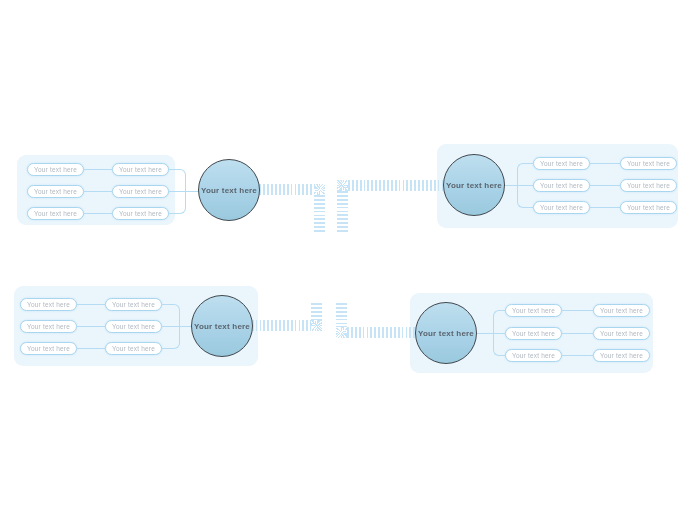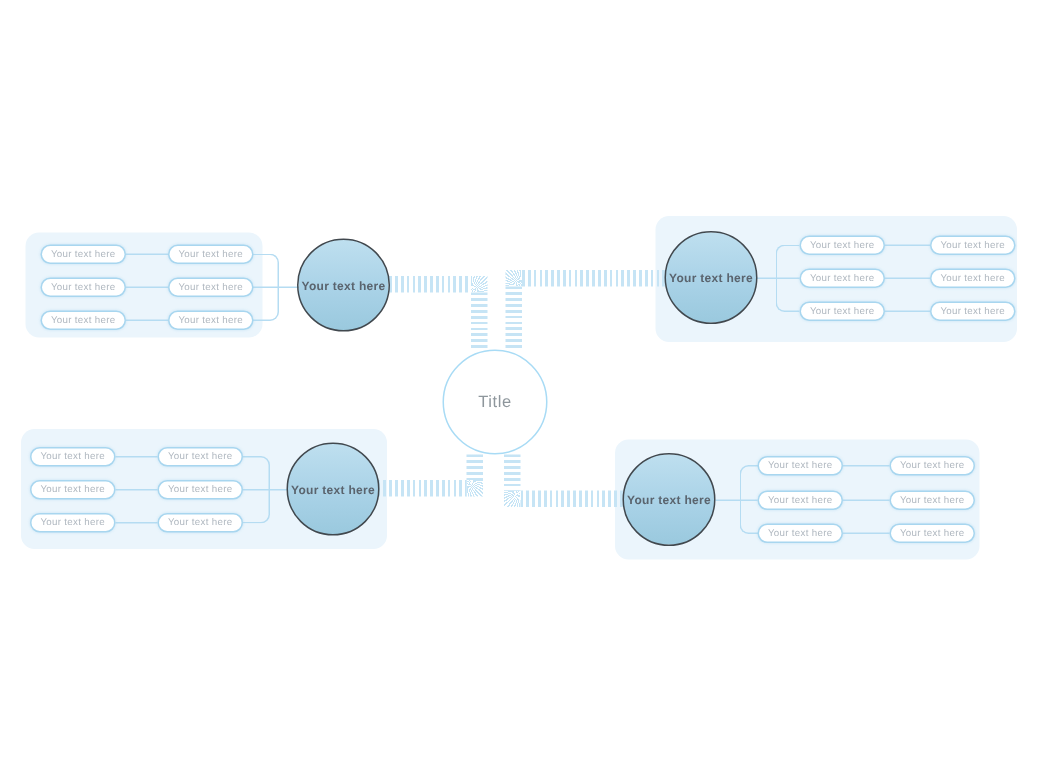--- a/index.html
+++ b/index.html
@@ -120,15 +120,14 @@
   <div class="hline" style="left:562px; top:333px; width:31px;"></div>
   <div class="hline" style="left:562px; top:355px; width:31px;"></div>
   <div class="pill" style="left:505px; top:304px;">Your text here</div>
   <div class="pill" style="left:505px; top:327px;">Your text here</div>
   <div class="pill" style="left:505px; top:349px;">Your text here</div>
   <div class="pill" style="left:593px; top:304px;">Your text here</div>
   <div class="pill" style="left:593px; top:327px;">Your text here</div>
   <div class="pill" style="left:593px; top:349px;">Your text here</div>
   <div class="node" style="left:415px; top:302px;">Your text here</div>
 
-  <div class="center-node">Title</div>
 
 </div>
 
 </body></html>

